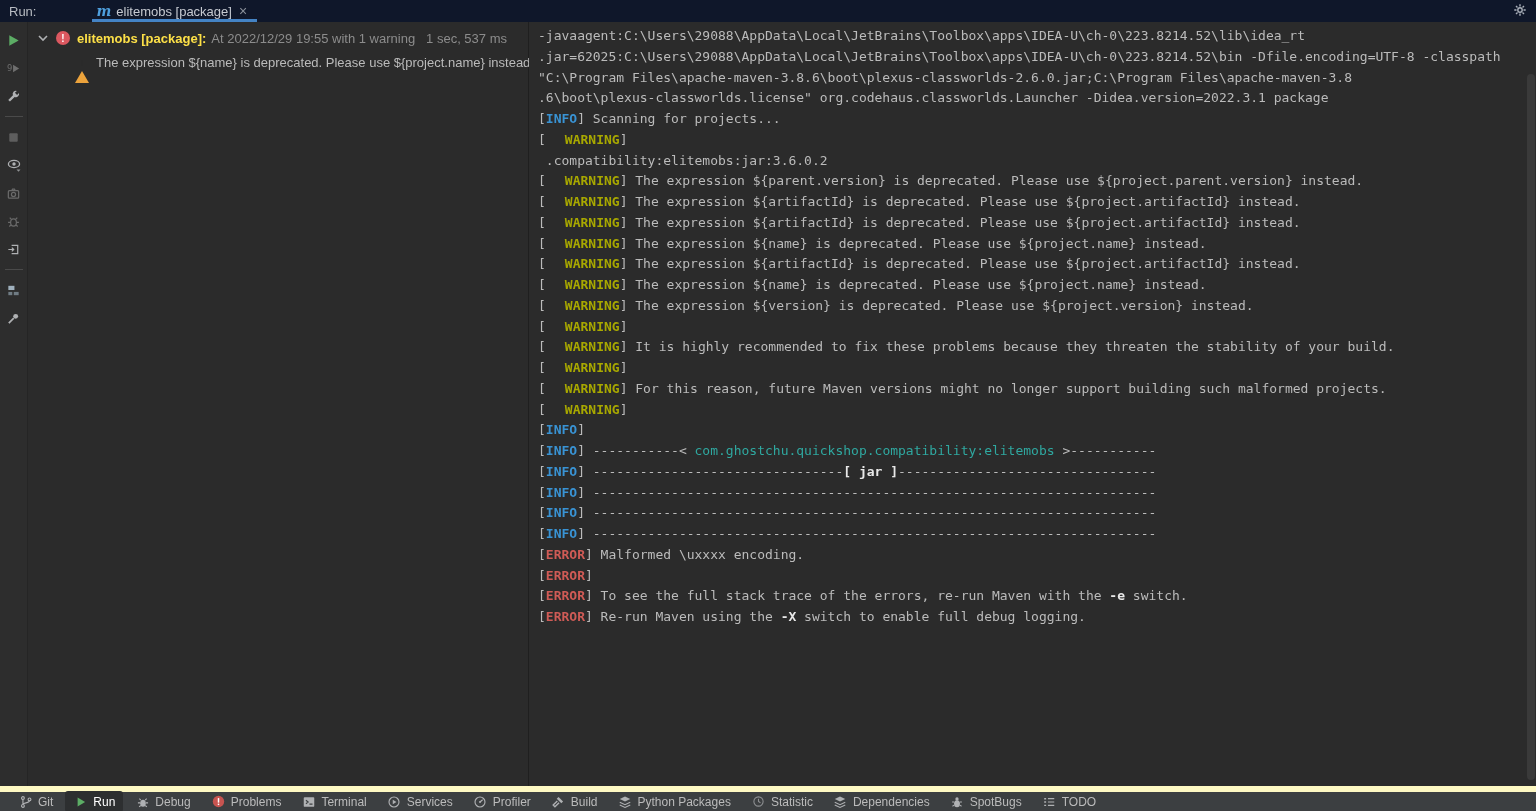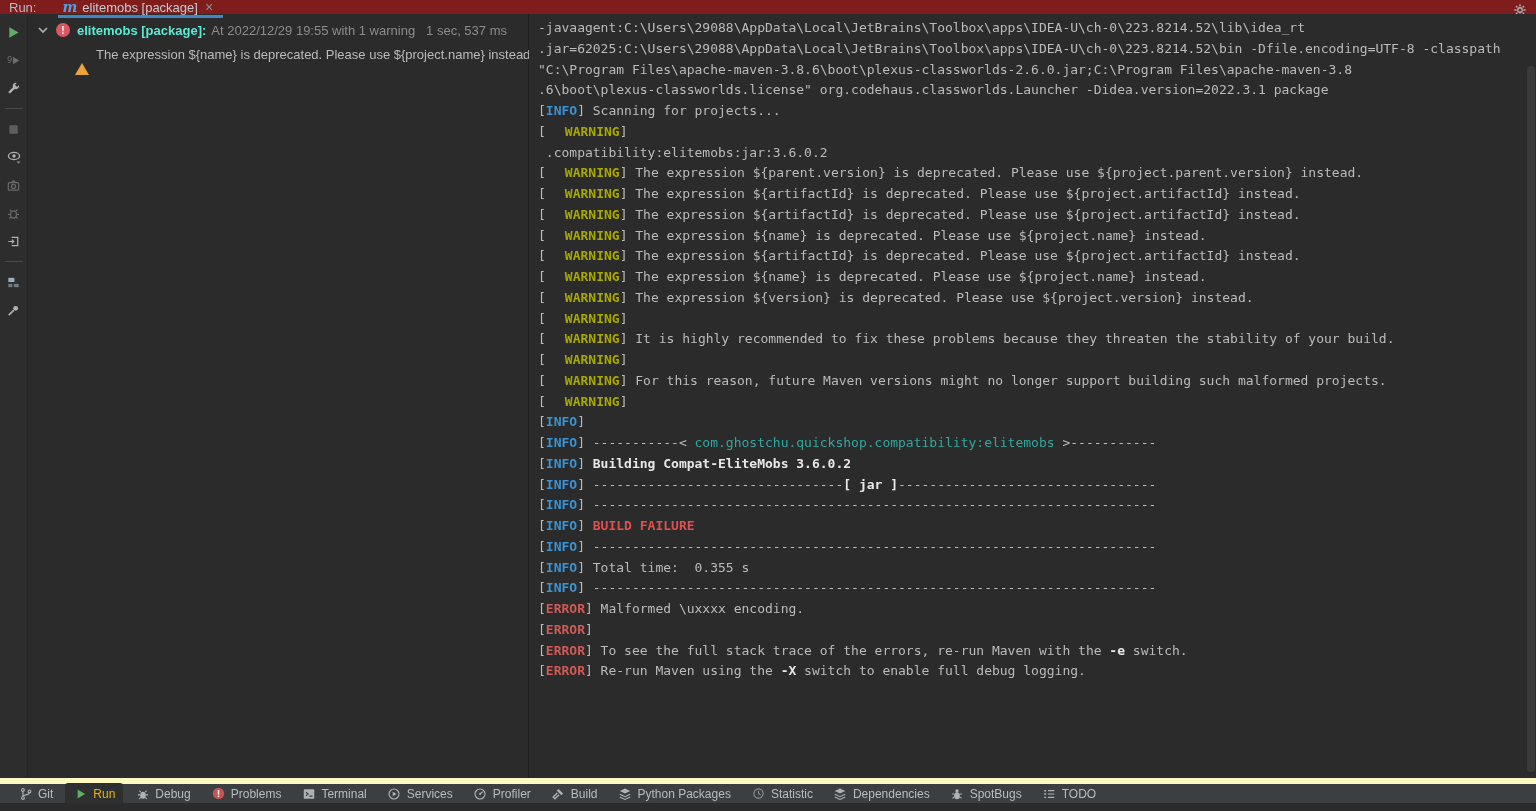--- a/index.html
+++ b/index.html
@@ -3,22 +3,22 @@
 <meta charset="utf-8">
 <style>
   * { margin:0; padding:0; box-sizing:border-box; }
   html,body { background:#2b2b2b; }
   .app {
     position:relative; width:1536px; height:811px; overflow:hidden;
     background:#2b2b2b; font-family:"Liberation Sans", sans-serif; color:#bbbbbb;
   }
   
   .top-strip {
-    height:14px; background:#7f1d1d; display:flex; align-items:center;
-    font-size:13px; position:relative;
+    height:22px; background:#0f172a; display:flex; align-items:center;
+    font-size:13px; position:relative;gap:34px;
   }
   .run-label { margin-left:9px; color:#b8bcc2; }
   .run-tab {
     margin-left:22px; height:22px; display:flex; align-items:center; gap:5px;
     padding:0 8px 0 4px; position:relative; cursor:default;
   }
   .run-tab .underline {
     position:absolute; left:0; right:0; bottom:0; height:3px; background:#4483c4;
   }
   .maven-m { color:#4e9fdd; font-weight:bold; font-style:italic; font-family:"DejaVu Serif", serif; font-size:14px; }
@@ -37,21 +37,21 @@
     width:501px; border-right:1px solid #1f1f1f; padding-top:5px; font-size:13px;
     background:#2b2b2b;
   }
   .tree-row1 { display:flex; align-items:center; height:22px; padding-left:8px; }
   .chevron { width:14px; height:14px; display:inline-flex; margin-right:6px; }
   .error-badge {
     width:14px; height:14px; border-radius:50%; background:#db5860; color:#fff;
     font-size:10px; font-weight:bold; display:flex; align-items:center; justify-content:center;
     margin-right:7px; flex:0 0 auto;
   }
-  .tree-title { color:#5eead4; font-weight:bold; white-space:pre; }
+  .tree-title { color:#fde047; font-weight:bold; white-space:pre; }
   .tree-detail { color:#8c8c8c; margin-left:5px; white-space:pre; }
   .tree-duration { color:#8c8c8c; margin-left:auto; margin-right:21px; }
   .tree-row2 { display:flex; align-items:center; height:22px; padding-left:47px; margin-top:2px; }
   .warn-tri { position:relative; width:14px; height:12px; margin-right:7px; flex:0 0 auto; }
   .warn-tri .tri {
     width:0; height:0; border-left:7px solid transparent; border-right:7px solid transparent;
     border-bottom:12px solid #eca33c;
   }
   .warn-tri .bang {
     position:absolute; left:0; right:0; top:3px; text-align:center; color:#2b2b2b;
@@ -76,21 +76,21 @@
     background:rgba(166,166,166,0.13); border-radius:4px;
   }
   
   .bottom-bar {
     height:25px; background:#3c3f41; border-top:6px solid #fef9c3;
     display:flex; align-items:center; padding-left:10px; gap:4px; font-size:12px; color:#bbbbbb;
   }
   .bb-item {
     display:flex; align-items:center; gap:5px; padding:3px 8px; border-radius:3px; height:21px;
   }
-  .bb-item.active { background:#2d2f30; color:#eab308; }
+  .bb-item.active { background:#2d2f30; color:#ffffff; }
   .bb-icon { width:15px; height:15px; display:inline-flex; align-items:center; justify-content:center; }
   svg { display:block; }
 </style>
 </head>
 <body>
 
 <div class="app">
 
   <div class="top-strip">
     <span class="run-label">Run:</span>
@@ -211,26 +211,23 @@
           <div class="console-line"><span class="seg-p">[</span><span class="seg-w">WARNING</span><span class="seg-p">] The expression ${artifactId} is deprecated. Please use ${project.artifactId} instead.</span></div>
           <div class="console-line"><span class="seg-p">[</span><span class="seg-w">WARNING</span><span class="seg-p">] The expression ${name} is deprecated. Please use ${project.name} instead.</span></div>
           <div class="console-line"><span class="seg-p">[</span><span class="seg-w">WARNING</span><span class="seg-p">] The expression ${version} is deprecated. Please use ${project.version} instead.</span></div>
           <div class="console-line"><span class="seg-p">[</span><span class="seg-w">WARNING</span><span class="seg-p">]</span></div>
           <div class="console-line"><span class="seg-p">[</span><span class="seg-w">WARNING</span><span class="seg-p">] It is highly recommended to fix these problems because they threaten the stability of your build.</span></div>
           <div class="console-line"><span class="seg-p">[</span><span class="seg-w">WARNING</span><span class="seg-p">]</span></div>
           <div class="console-line"><span class="seg-p">[</span><span class="seg-w">WARNING</span><span class="seg-p">] For this reason, future Maven versions might no longer support building such malformed projects.</span></div>
           <div class="console-line"><span class="seg-p">[</span><span class="seg-w">WARNING</span><span class="seg-p">]</span></div>
           <div class="console-line"><span class="seg-p">[</span><span class="seg-i">INFO</span><span class="seg-p">]</span></div>
           <div class="console-line"><span class="seg-p">[</span><span class="seg-i">INFO</span><span class="seg-p">] -----------&lt; </span><span class="seg-c">com.ghostchu.quickshop.compatibility:elitemobs</span><span class="seg-p"> &gt;-----------</span></div>
-          <div class="console-line"><span class="seg-p">[</span><span class="seg-i">INFO</span><span class="seg-p">] </span><span class="seg-b">Building Compat-EliteMobs 3.6.0.2</span></div>
           <div class="console-line"><span class="seg-p">[</span><span class="seg-i">INFO</span><span class="seg-p">] --------------------------------</span><span class="seg-b">[ jar ]</span><span class="seg-p">---------------------------------</span></div>
           <div class="console-line"><span class="seg-p">[</span><span class="seg-i">INFO</span><span class="seg-p">] ------------------------------------------------------------------------</span></div>
-          <div class="console-line"><span class="seg-p">[</span><span class="seg-i">INFO</span><span class="seg-p">] </span><span class="seg-rb">BUILD FAILURE</span></div>
           <div class="console-line"><span class="seg-p">[</span><span class="seg-i">INFO</span><span class="seg-p">] ------------------------------------------------------------------------</span></div>
-          <div class="console-line"><span class="seg-p">[</span><span class="seg-i">INFO</span><span class="seg-p">] Total time:  0.355 s</span></div>
           <div class="console-line"><span class="seg-p">[</span><span class="seg-i">INFO</span><span class="seg-p">] ------------------------------------------------------------------------</span></div>
           <div class="console-line"><span class="seg-p">[</span><span class="seg-e">ERROR</span><span class="seg-p">] Malformed \uxxxx encoding.</span></div>
           <div class="console-line"><span class="seg-p">[</span><span class="seg-e">ERROR</span><span class="seg-p">]</span></div>
           <div class="console-line"><span class="seg-p">[</span><span class="seg-e">ERROR</span><span class="seg-p">] To see the full stack trace of the errors, re-run Maven with the </span><span class="seg-b">-e</span><span class="seg-p"> switch.</span></div>
           <div class="console-line"><span class="seg-p">[</span><span class="seg-e">ERROR</span><span class="seg-p">] Re-run Maven using the </span><span class="seg-b">-X</span><span class="seg-p"> switch to enable full debug logging.</span></div>
           <div class="console-line"> </div>
         </div>
       <div class="v-scrollbar"></div>
     </div>
   </div>

